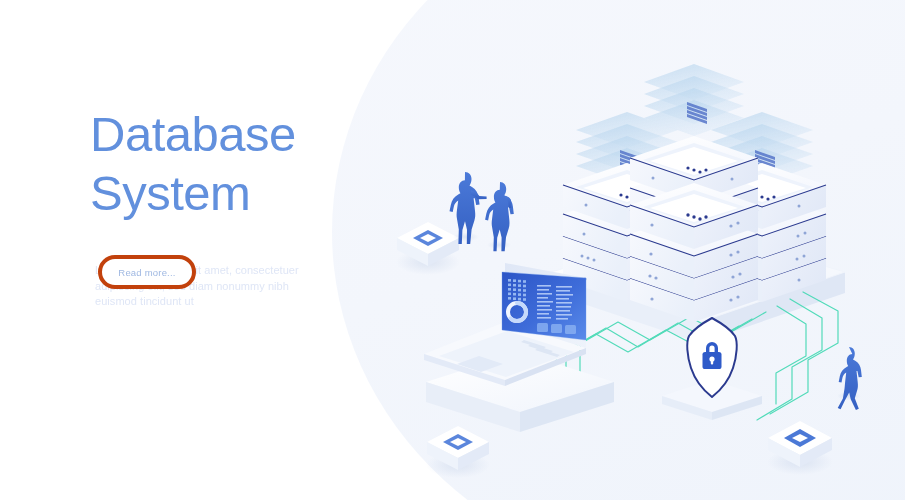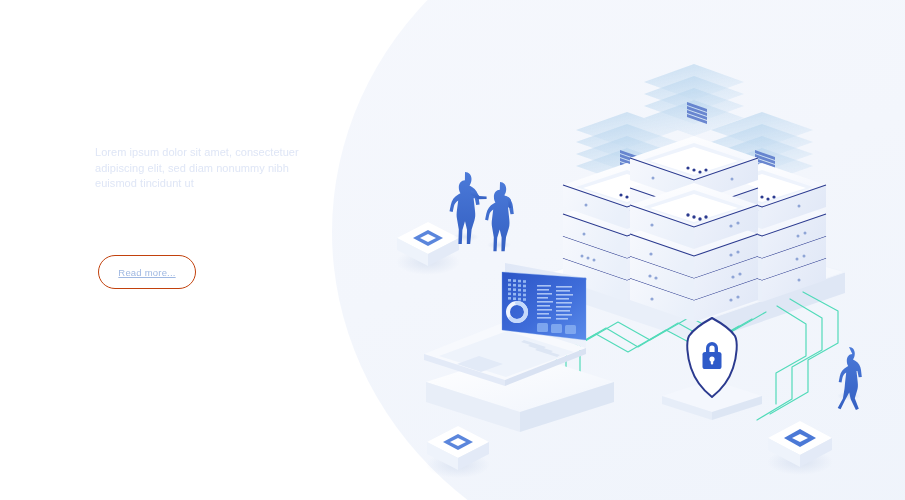--- a/index.html
+++ b/index.html
@@ -56,30 +56,29 @@
     line-height: 15.5px;
     color: #dfe6f6;
     letter-spacing: 0.05px;
   }
   .btn-readmore {
     position: absolute;
     left: 8px;
     top: 150px;
     width: 98px;
     height: 34px;
-    border: 1px solid #c2410c;
+    border: 4px solid #c2410c;
     border-radius: 18px;
     background: #ffffff;
     color: #9fb8e2;
     font-family: "Liberation Sans", sans-serif;
     font-size: 9.5px;
     letter-spacing: 0.2px;
     cursor: pointer;
     padding: 0;
-    text-decoration: underline;
   }
 
   
   .art {
     position: absolute;
     left: 0;
     top: 0;
     width: 905px;
     height: 500px;
     pointer-events: none;
@@ -90,20 +89,22 @@
   }
 </style>
 </head>
 <body>
 
 <div id="page">
 
   <div class="bg-arc"></div>
 
   <div class="hero-copy">
+    <h1 class="hero-title">Database
+System</h1>
     <p class="hero-sub">Lorem ipsum dolor sit amet, consectetuer adipiscing elit, sed diam nonummy nibh euismod tincidunt ut</p>
     <button class="btn-readmore">Read more...</button>
   </div>
 
   <svg class="art" viewBox="0 0 905 500" width="905" height="500" xmlns="http://www.w3.org/2000/svg">
     <defs>
       <linearGradient id="gTop" x1="0" y1="0" x2="0.6" y2="1">
         <stop offset="0%" stop-color="#ffffff"></stop>
           <stop offset="100%" stop-color="#f3f6fd"></stop>
       </linearGradient>

